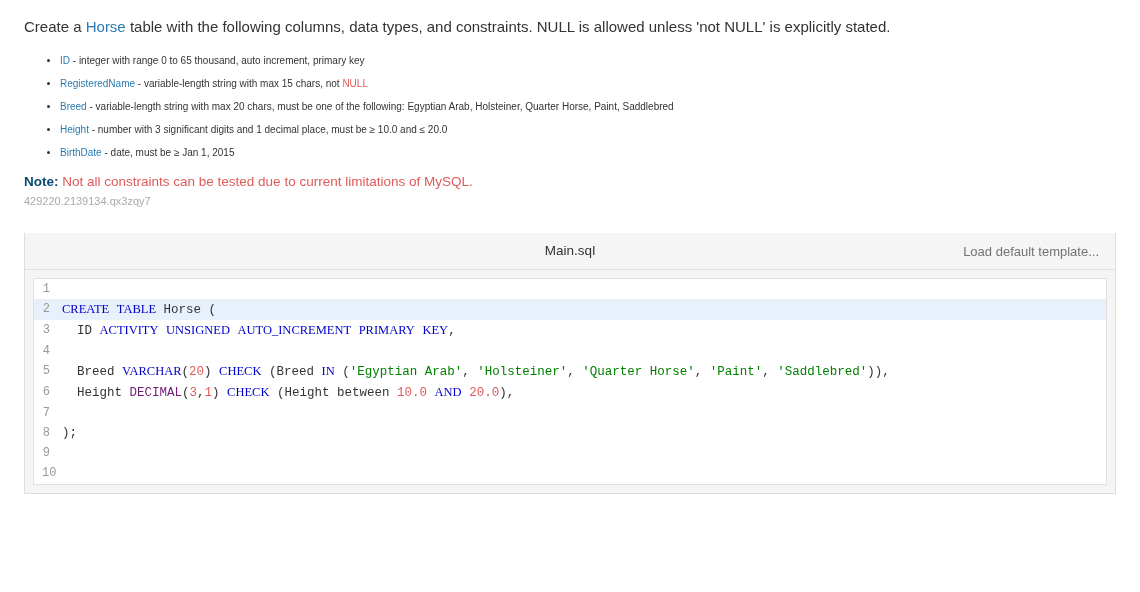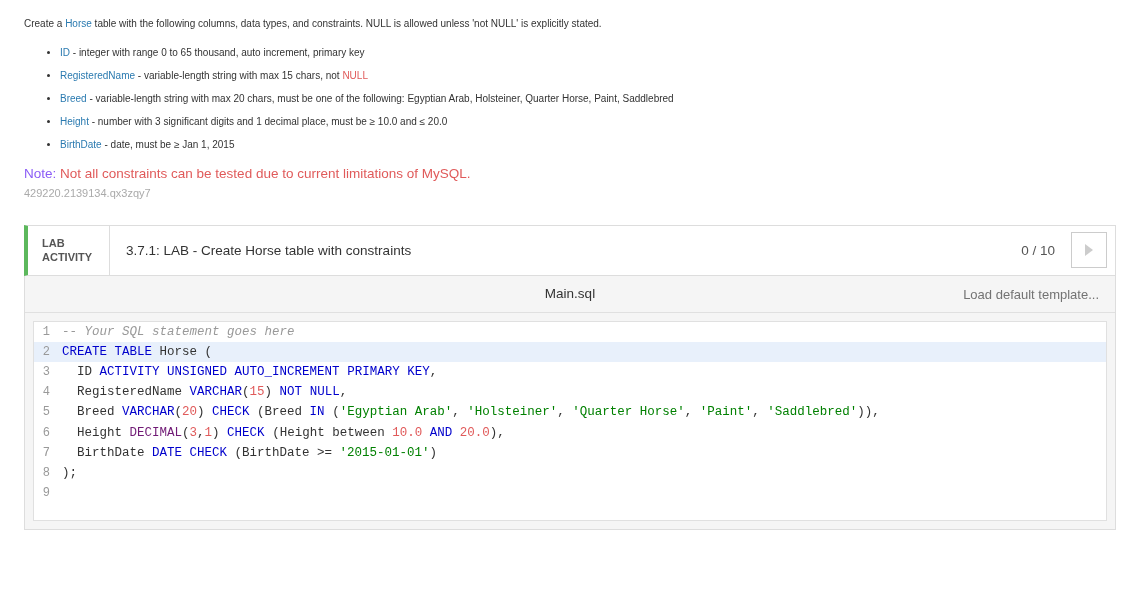--- a/index.html
+++ b/index.html
@@ -12,21 +12,21 @@
       min-height: 592px;
       overflow-x: hidden;
     }
 
     .main-content {
       padding: 16px 24px 0 24px;
       background: #fff;
     }
 
     .intro-text {
-      font-size: 10px;
+      font-size: 15px;
       color: #333;
       line-height: 1.5;
       margin-bottom: 14px;
     }
 
     .bullet-list {
       list-style: disc;
       padding-left: 36px;
       margin-bottom: 14px;
     }
@@ -47,22 +47,22 @@
       color: #e05a5a;
     }
 
     .note-section {
       font-size: 13.5px;
       color: #333;
       margin-bottom: 6px;
     }
 
     .note-section .note-label {
-      color: #8b5cf6;
-      font-weight: normal;
+      color: #0c4a6e;
+      font-weight: bold;
     }
 
     .note-section .note-highlight {
       color: #e05a5a;
       text-align: right;
     }
 
     .id-tag {
       font-size: 11px;
       color: #aaa;
@@ -185,21 +185,21 @@
       padding-top: 1px;
     }
 
     .line-code {
       padding: 0 8px 0 0;
       white-space: pre;
       color: #333;
     }
 
     
-    .kw { color: #0000cc; font-weight: normal; }
+    .kw { color: #0000cc; font-weight: normal; font-family: Liberation Serif, serif; }
     .str { color: #008000; }
     .num { color: #e05a5a; }
     .fn-orange { color: #701a75; }
     .comment { color: #999; font-style: italic; }
   </style>
 </head>
 <body>
 
 <div class="main-content">
 
@@ -224,81 +224,73 @@
       <span class="field-name">BirthDate</span><span> - date, must be ≥ Jan 1, 2015</span>
     </li>
   </ul>
 
   <p class="note-section">
     <span class="note-label">Note:</span><span class="note-highlight"> Not all constraints can be tested due to current limitations of MySQL.</span>
   </p>
 
   <div class="id-tag">429220.2139134.qx3zqy7</div>
 
-  <div class="lab-bar">
-    <div class="lab-label">
-      <div>LAB</div>
-      <div>ACTIVITY</div>
-    </div>
-    <div class="lab-title">3.7.1: LAB - Create Horse table with constraints</div>
-    <div class="lab-score">0 / 10</div>
-    <div class="lab-flag"></div>
-  </div>
 
   <div class="code-panel">
     <div class="code-header">
       <div style="flex:1"></div>
       <div class="code-filename">Main.sql</div>
       <div style="flex:1; text-align:right;">
         <span class="load-template">Load default template...</span>
       </div>
     </div>
 
     <div class="code-editor">
 
       <div class="code-line">
         <span class="line-num">1</span>
-        <span class="line-code comment">-- Your SQL statement goes here</span>
       </div>
 
       <div class="code-line highlighted">
         <span class="line-num">2</span>
         <span class="line-code"><span class="kw">CREATE</span> <span class="kw">TABLE</span> Horse (</span>
       </div>
 
       <div class="code-line">
         <span class="line-num">3</span>
         <span class="line-code">  ID <span class="kw">ACTIVITY</span> <span class="kw">UNSIGNED</span> <span class="kw">AUTO_INCREMENT</span> <span class="kw">PRIMARY</span> <span class="kw">KEY</span>,</span>
       </div>
 
       <div class="code-line">
         <span class="line-num">4</span>
-        <span class="line-code">  RegisteredName <span class="kw">VARCHAR</span>(<span class="num">15</span>) <span class="kw">NOT</span> <span class="kw">NULL</span>,</span>
       </div>
 
       <div class="code-line">
         <span class="line-num">5</span>
         <span class="line-code">  Breed <span class="kw">VARCHAR</span>(<span class="num">20</span>) <span class="kw">CHECK</span> (Breed <span class="kw">IN</span> (<span class="str">'Egyptian Arab'</span>, <span class="str">'Holsteiner'</span>, <span class="str">'Quarter Horse'</span>, <span class="str">'Paint'</span>, <span class="str">'Saddlebred'</span>)),</span>
       </div>
 
       <div class="code-line">
         <span class="line-num">6</span>
         <span class="line-code">  Height <span class="fn-orange">DECIMAL</span>(<span class="num">3</span>,<span class="num">1</span>) <span class="kw">CHECK</span> (Height between <span class="num">10.0</span> <span class="kw">AND</span> <span class="num">20.0</span>),</span>
       </div>
 
       <div class="code-line">
         <span class="line-num">7</span>
-        <span class="line-code">  BirthDate <span class="kw">DATE</span> <span class="kw">CHECK</span> (BirthDate &gt;= <span class="str">'2015-01-01'</span>)</span>
       </div>
 
       <div class="code-line">
         <span class="line-num">8</span>
         <span class="line-code">);</span>
       </div>
 
       <div class="code-line" style="min-height:20px;">
         <span class="line-num">9</span>
         <span class="line-code"></span>
       </div>
+      <div class="code-line" style="min-height:20px;">
+        <span class="line-num">10</span>
+        <span class="line-code"></span>
+      </div>
     </div>
   </div>
 
 </div>
 
 </body></html>

